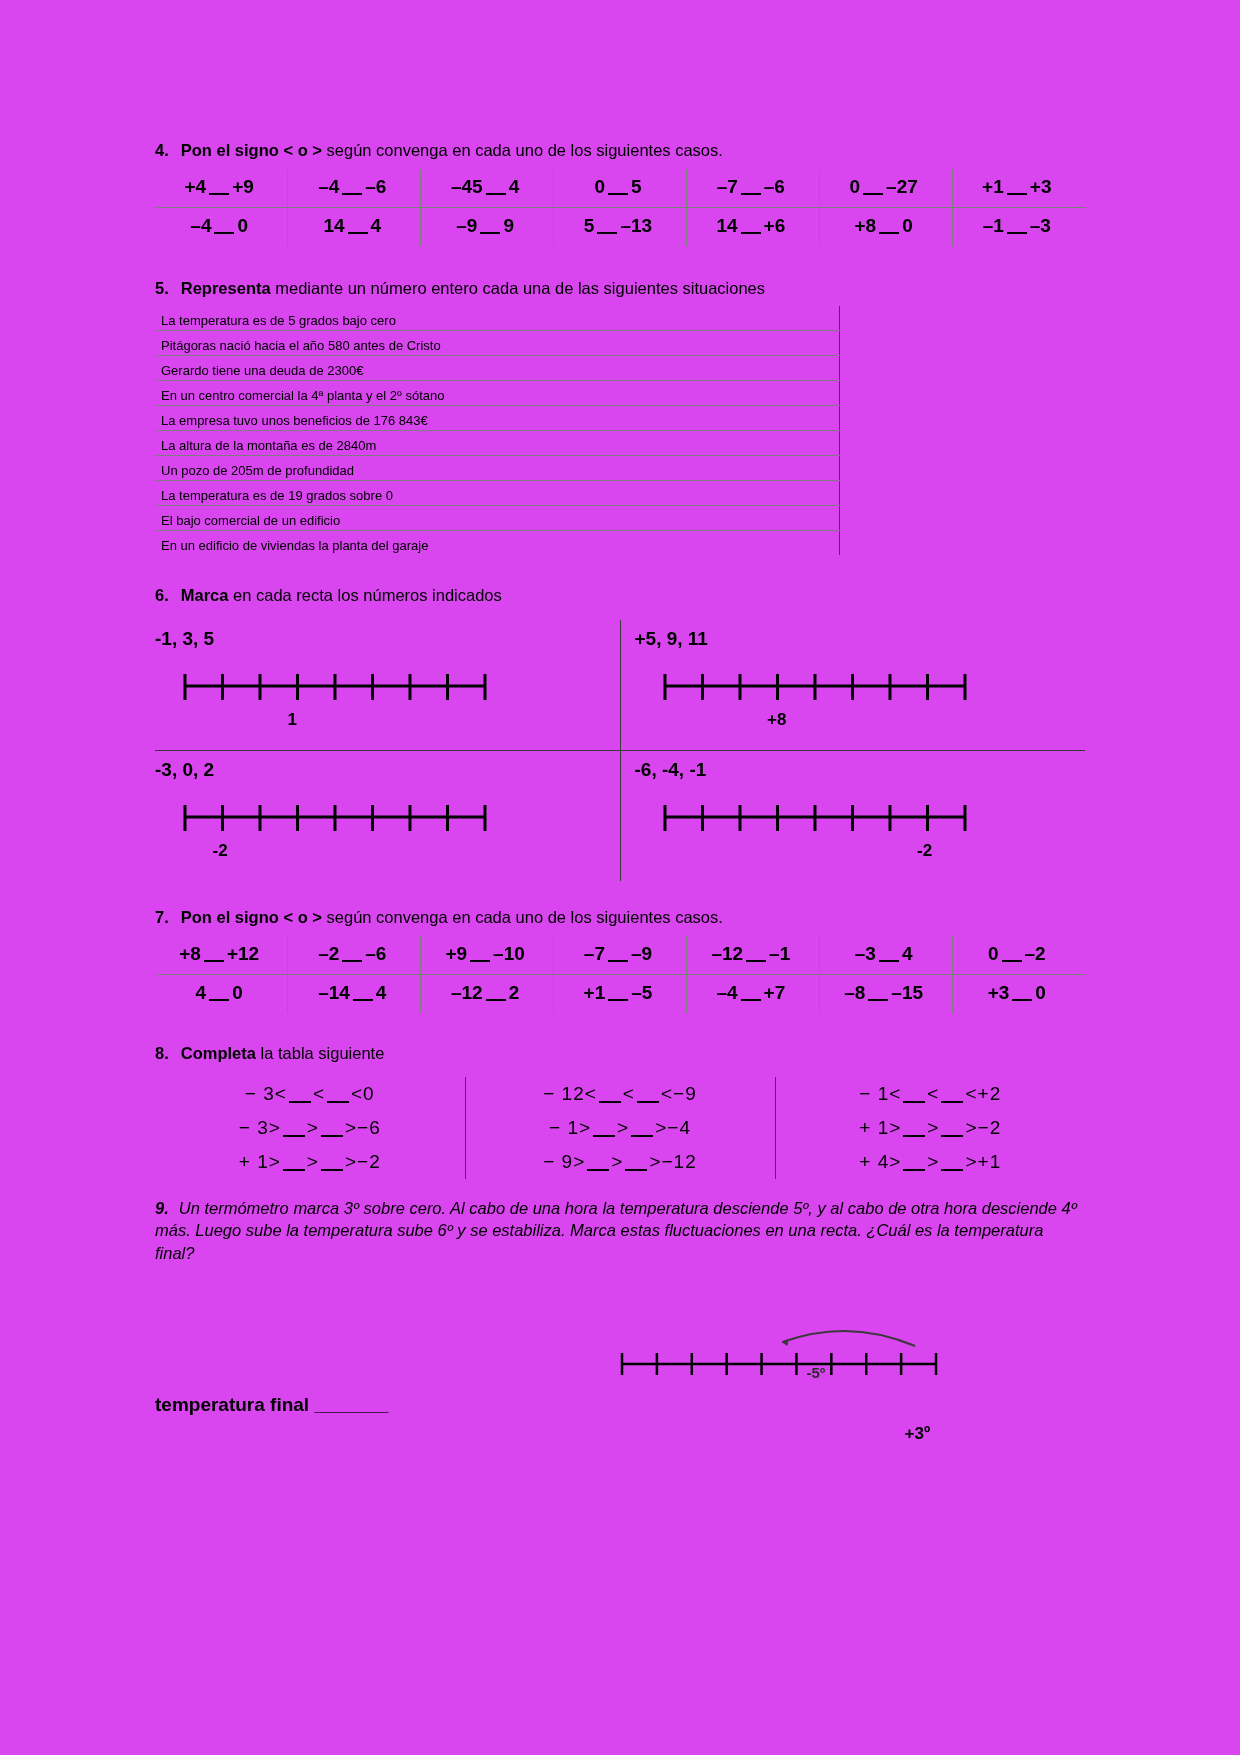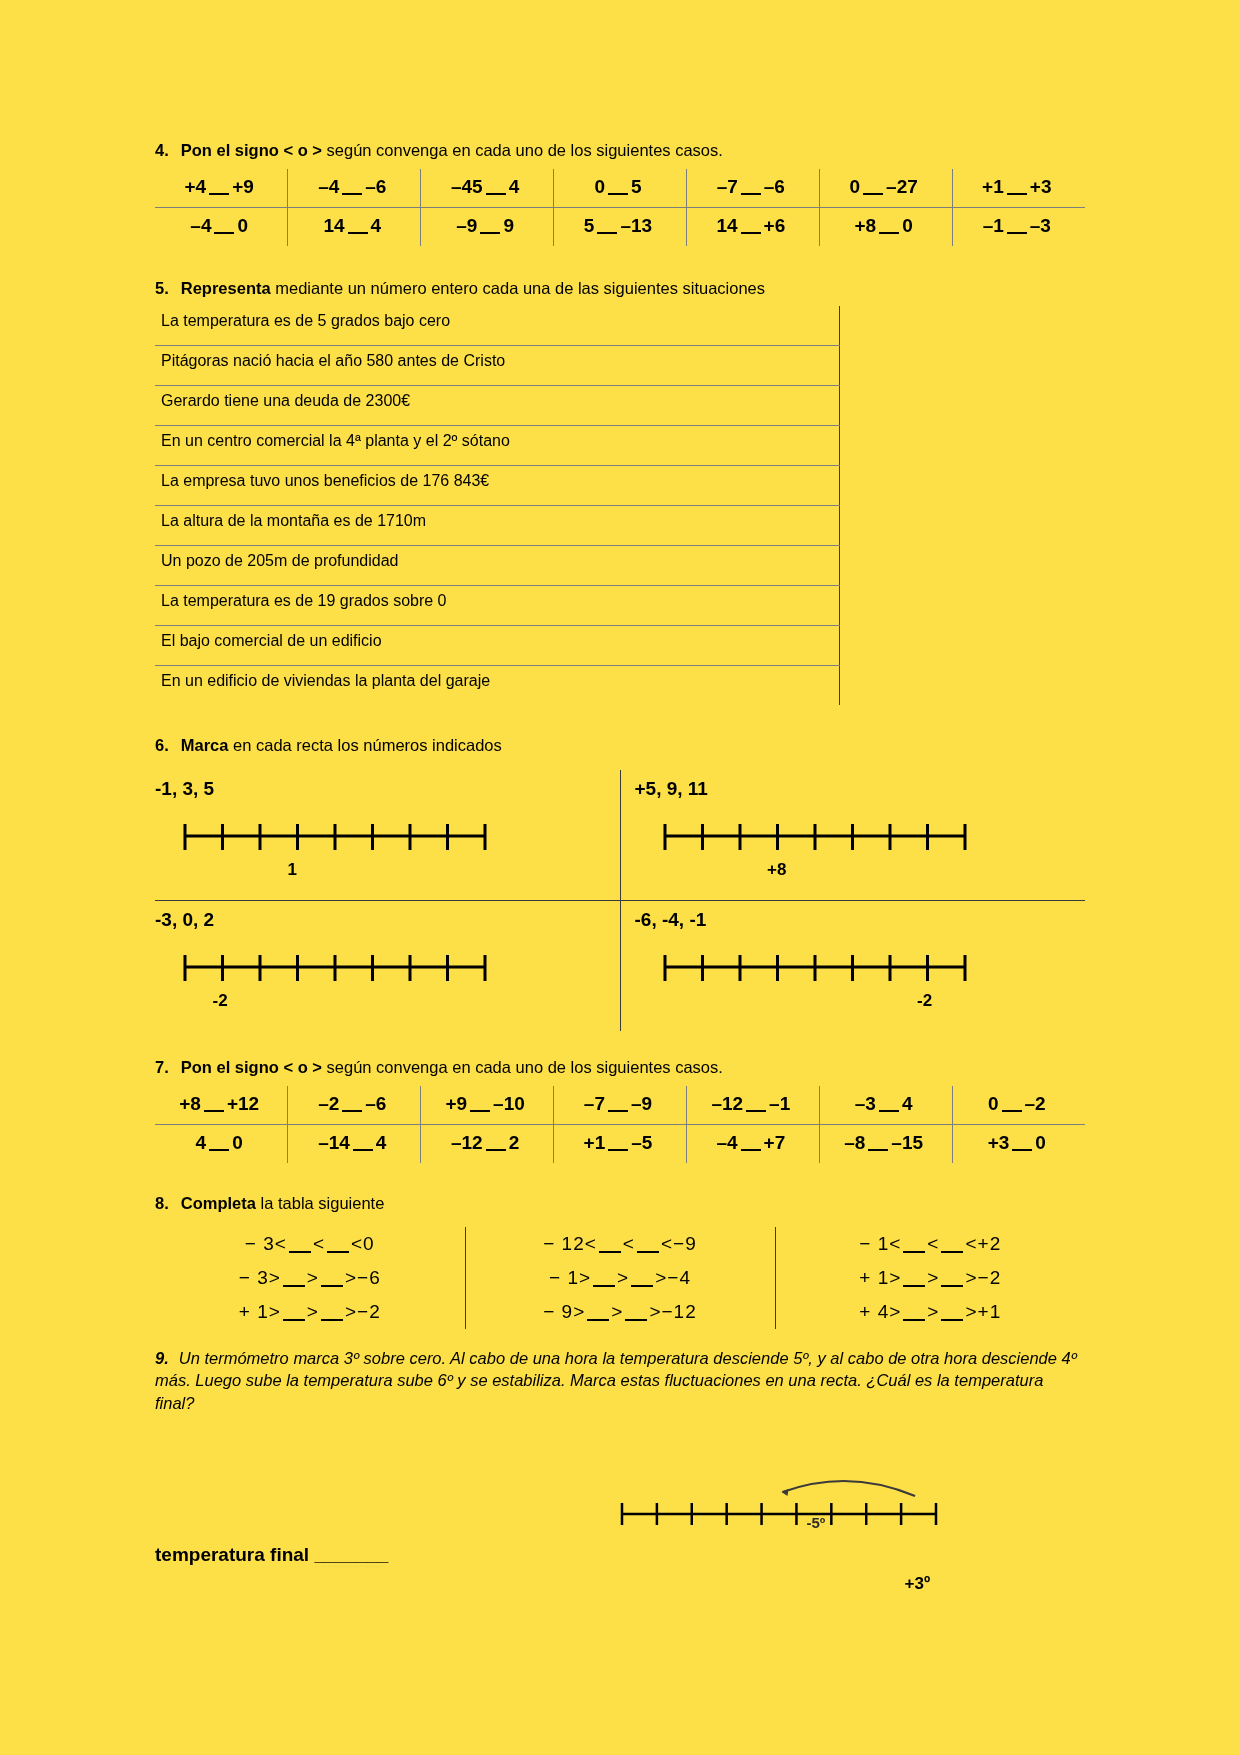--- a/index.html
+++ b/index.html
@@ -7,21 +7,21 @@
     width:1240px; height:1755px;
     font-family:"Liberation Sans", sans-serif;
     color:#000;
     position:relative;
     overflow:hidden;
   }
   .page{
     position:absolute;
     left:0; top:0;
     width:1240px; height:1755px;
-    background:#fde047;
+    background:#d946ef;
   }
   .content{
     position:absolute;
     left:155px; top:140px;
     width:930px;
   }
 
   
   .ex-head{
     font-size:16.5px;
@@ -65,22 +65,22 @@
 
   
   table.sit{
     border-collapse:collapse;
     width:100%;
     margin:6px 0 0 0;
     table-layout:fixed;
   }
   table.sit td{
     border-bottom:1px solid #7d7d7d;
-    font-size:16px;
-    padding:6px 4px 15px 6px;
+    font-size:13px;
+    padding:6px 4px 2px 6px;
     height:16px;
     vertical-align:middle;
   }
   table.sit tr:last-child td{ border-bottom:none; }
   table.sit td.ans{
     border-left:1px solid #3a3a3a;
     border-bottom:none;
     width:235px;
   }
   table.sit tr:first-child td.ans{ }
@@ -229,21 +229,21 @@
           </tr>
           <tr>
             <td>En un centro comercial la 4ª planta y el 2º sótano</td>
             <td class="ans">&nbsp;</td>
           </tr>
           <tr>
             <td>La empresa tuvo unos beneficios de 176 843€</td>
             <td class="ans">&nbsp;</td>
           </tr>
           <tr>
-            <td>La altura de la montaña es de 1710m</td>
+            <td>La altura de la montaña es de 2840m</td>
             <td class="ans">&nbsp;</td>
           </tr>
           <tr>
             <td>Un pozo de 205m de profundidad</td>
             <td class="ans">&nbsp;</td>
           </tr>
           <tr>
             <td>La temperatura es de 19 grados sobre 0</td>
             <td class="ans">&nbsp;</td>
           </tr>

